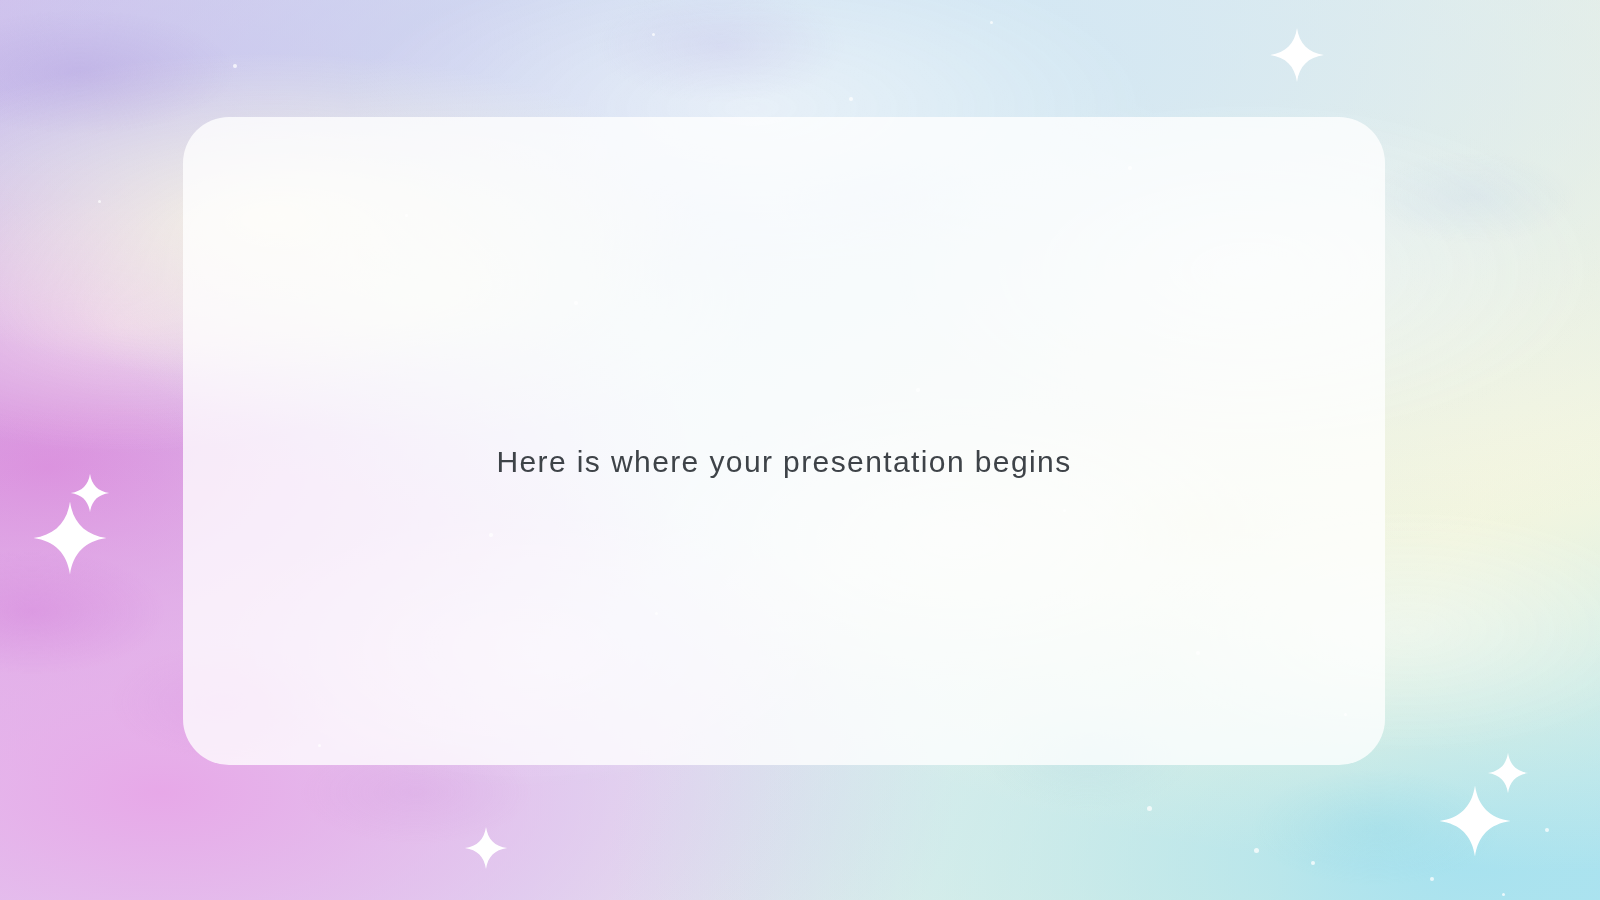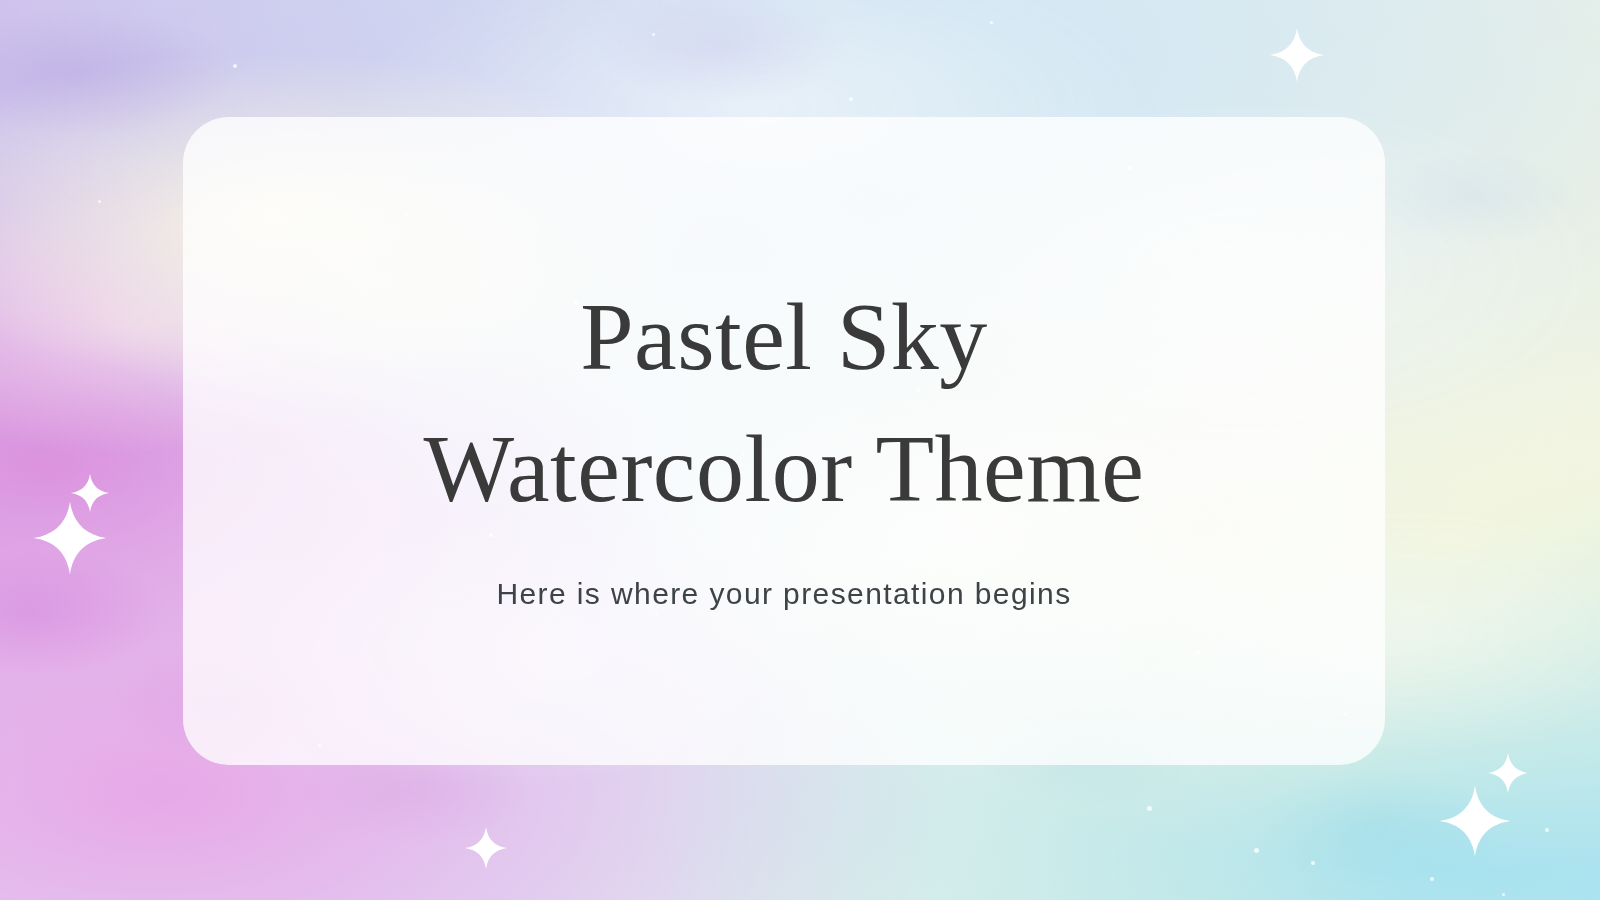--- a/index.html
+++ b/index.html
@@ -142,17 +142,16 @@
         </svg>
       </div>
       <div class="sparkle" style="left: 1438px; top: 784px; width: 74px; height: 74px;">
         <svg viewBox="0 0 100 100">
           <path d="M50 2 C54 30 70 46 98 50 C70 54 54 70 50 98 C46 70 30 54 2 50 C30 46 46 30 50 2 Z" fill="#ffffff"></path>
         </svg>
       </div>
     </div>
 
   <div id="card">
-    <h1 id="title">Pastel Sky Watercolor Theme</h1>
     <p id="subtitle">Here is where your presentation begins</p>
   </div>
 
 </div>
 
 </body></html>

